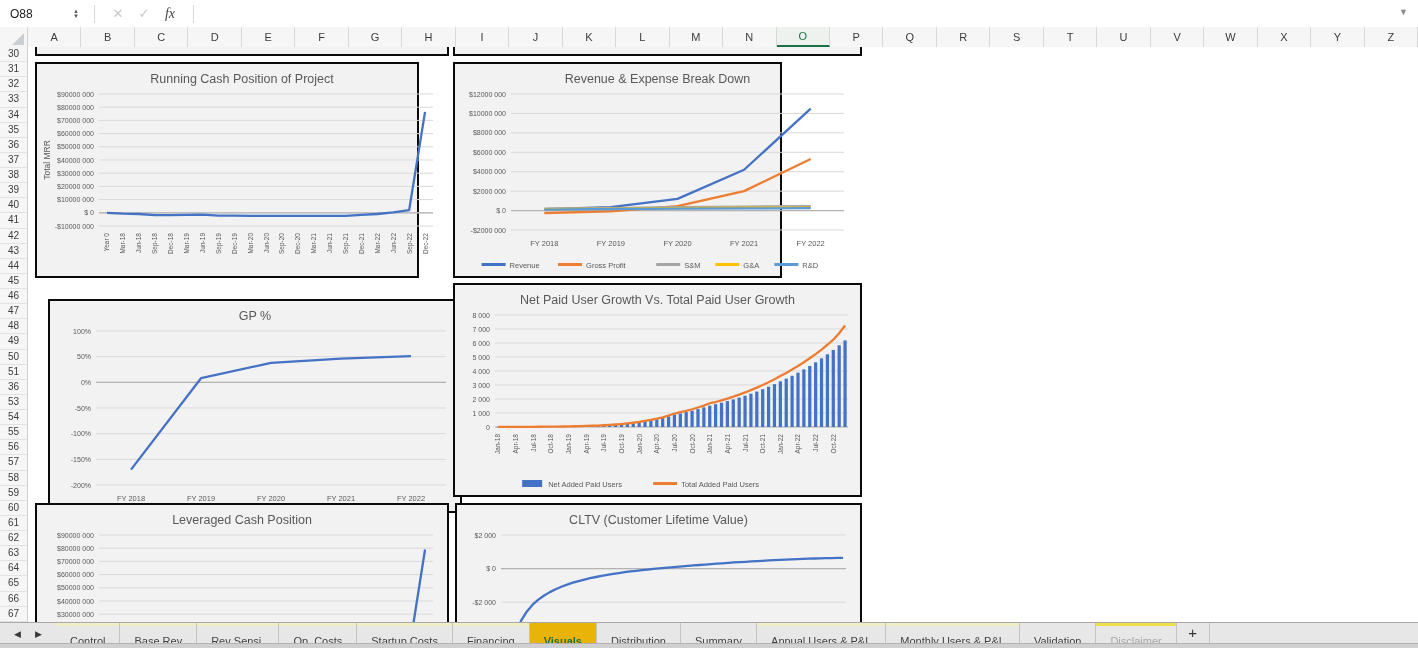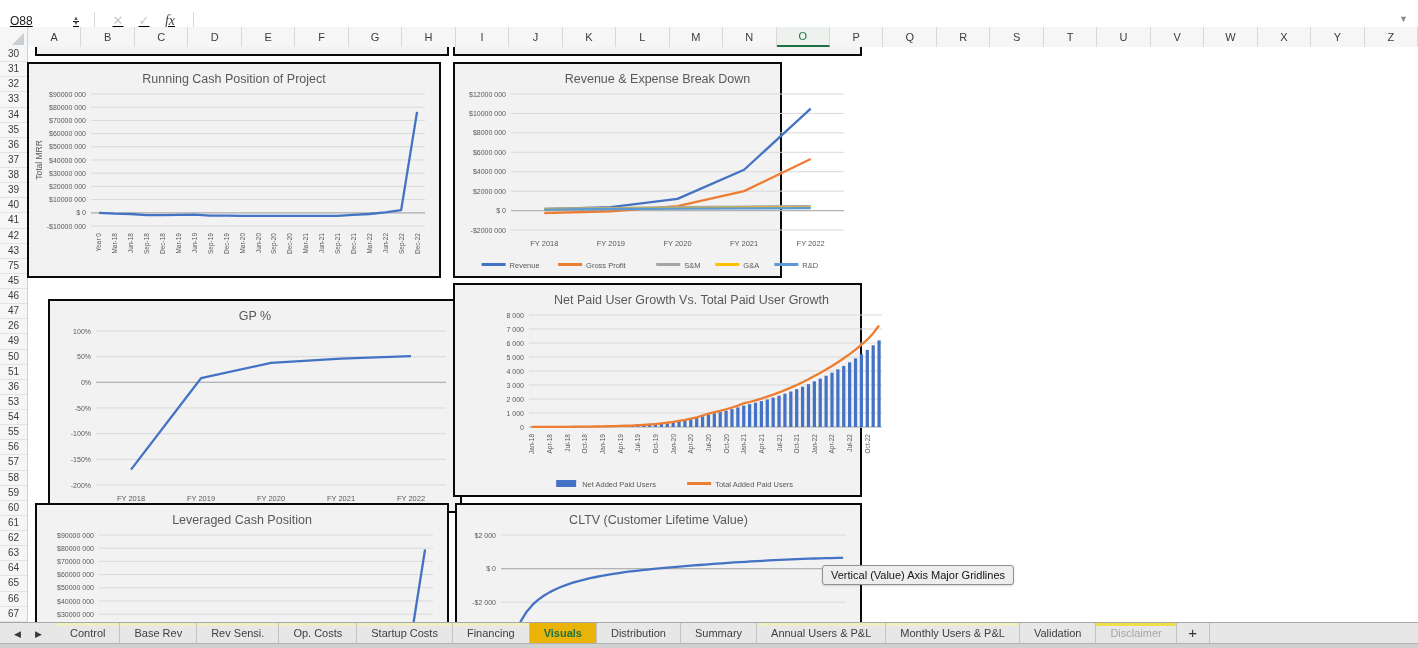--- a/index.html
+++ b/index.html
@@ -1,19 +1,19 @@
 <!DOCTYPE html>
 <html><head>
 <meta charset="utf-8">
 <style>
   html,body{margin:0;padding:0;background:#fff;font-family:"Liberation Sans","DejaVu Sans",sans-serif;}
   #app{position:relative;width:1418px;height:648px;overflow:hidden;background:#fff;}
 
   
-  #formulabar{position:absolute;top:7px;left:0;width:1418px;height:27px;background:#fff;border-bottom:2px solid #d946ef;display:flex;align-items:center;text-decoration:underline;}
+  #formulabar{position:absolute;top:0;left:0;width:1418px;height:27px;background:#fff;border-bottom:2px solid #d946ef;display:flex;align-items:center;}
   #namebox{width:58px;padding-left:10px;font-size:12px;color:#1a1a1a;}
   #spinner{display:flex;flex-direction:column;justify-content:center;width:16px;cursor:default;}
   #spinner span{font-size:6px;line-height:5px;color:#555;text-align:center;}
   .fdiv{width:1px;height:18px;background:#d9d9d9;margin:0 10px;}
   .fbtn{font-size:13px;color:#c6c6c6;width:26px;text-align:center;}
   #fx{font-family:"Liberation Serif","DejaVu Serif",serif;font-style:italic;font-size:14px;color:#454545;width:26px;text-align:center;}
   #fb-dropdown{position:absolute;right:10px;top:7px;font-size:9px;color:#8a8a8a;}
 
   
   #colheaders{position:absolute;top:27px;left:0;width:1418px;height:20px;background:#f6f6f6;border-bottom:1px solid #c9c9c9;display:flex;}
@@ -29,21 +29,21 @@
 
   .remnant{position:absolute;top:0;height:9px;background:#f2f2f2;border:2px solid #0a0a0a;border-top:none;box-sizing:border-box;}
   .chart{position:absolute;background:#f2f2f2;border:2px solid #0a0a0a;box-sizing:border-box;}
   .chart svg{display:block;}
 
   #tooltip{position:absolute;left:822px;top:518px;height:16px;padding:1px 8px;background:#ededed;border:1px solid #8f8f8f;border-radius:3px;font-size:11px;color:#141414;line-height:16px;white-space:nowrap;z-index:9;box-shadow:0 1px 2px rgba(0,0,0,.15);}
 
   
   #tabbar{position:absolute;top:622px;left:0;width:1418px;height:21px;background:#e7e7e7;border-top:1px solid #a8a8a8;display:flex;align-items:stretch;font-size:11px;color:#3f3f3f;}
   #tabnav{display:flex;align-items:center;width:56px;justify-content:space-evenly;color:#3a3a3a;font-size:9px;}
-  .tab{position:relative;padding:0 14px;line-height:21px;border-right:1px solid #c3c3c3;white-space:nowrap;cursor:default;}
+  .tab{position:relative;padding:8px 14px;line-height:21px;border-right:1px solid #c3c3c3;white-space:nowrap;cursor:default;}
   .tab .tabstripe{position:absolute;top:0;left:0;right:0;height:3px;}
   .tab.active{background:#eab308;color:#1e7145;font-weight:700;}
   .tab.muted{color:#a5a5a5;}
   #addtab{width:32px;text-align:center;line-height:20px;font-size:15px;color:#333;border-right:1px solid #c3c3c3;}
   #statusband{position:absolute;top:643px;left:0;width:1418px;height:5px;background:#d0d0d0;border-top:1px solid #b2b2b2;}
 </style>
 </head>
 <body>
 <div id="app">
 
@@ -103,25 +103,25 @@
         <div class="rowh">34</div>
         <div class="rowh">35</div>
         <div class="rowh">36</div>
         <div class="rowh">37</div>
         <div class="rowh">38</div>
         <div class="rowh">39</div>
         <div class="rowh">40</div>
         <div class="rowh">41</div>
         <div class="rowh">42</div>
         <div class="rowh">43</div>
-        <div class="rowh">75</div>
+        <div class="rowh">44</div>
         <div class="rowh">45</div>
         <div class="rowh">46</div>
         <div class="rowh">47</div>
-        <div class="rowh">26</div>
+        <div class="rowh">48</div>
         <div class="rowh">49</div>
         <div class="rowh">50</div>
         <div class="rowh">51</div>
         <div class="rowh">36</div>
         <div class="rowh">53</div>
         <div class="rowh">54</div>
         <div class="rowh">55</div>
         <div class="rowh">56</div>
         <div class="rowh">57</div>
         <div class="rowh">58</div>
@@ -131,21 +131,21 @@
         <div class="rowh">62</div>
         <div class="rowh">63</div>
         <div class="rowh">64</div>
         <div class="rowh">65</div>
         <div class="rowh">66</div>
         <div class="rowh">67</div>
       </div>
     <div class="remnant" style="left:35px;width:414px;"></div>
     <div class="remnant" style="left:453px;width:409px;"></div>
 
-    <div class="chart" style="left: 27px; top: 15px; width: 414px; height: 216px;">
+    <div class="chart" style="left: 35px; top: 15px; width: 384px; height: 216px;">
         <svg width="410" height="212">
           <line x1="62" y1="30" x2="396" y2="30" stroke="#d9d9d9" stroke-width="1"></line>
           <text x="57" y="32.5" text-anchor="end" font-size="7" fill="#595959">$90000 000</text>
           <line x1="62" y1="43.2" x2="396" y2="43.2" stroke="#d9d9d9" stroke-width="1"></line>
           <text x="57" y="45.7" text-anchor="end" font-size="7" fill="#595959">$80000 000</text>
           <line x1="62" y1="56.400000000000006" x2="396" y2="56.400000000000006" stroke="#d9d9d9" stroke-width="1"></line>
           <text x="57" y="58.900000000000006" text-anchor="end" font-size="7" fill="#595959">$70000 000</text>
           <line x1="62" y1="69.6" x2="396" y2="69.6" stroke="#d9d9d9" stroke-width="1"></line>
           <text x="57" y="72.1" text-anchor="end" font-size="7" fill="#595959">$60000 000</text>
           <line x1="62" y1="82.80000000000001" x2="396" y2="82.80000000000001" stroke="#d9d9d9" stroke-width="1"></line>
@@ -250,21 +250,21 @@
           <line x1="46" y1="81.33333333333333" x2="396" y2="81.33333333333333" stroke="#b3b3b3" stroke-width="1.2"></line>
           <text x="205" y="19" text-anchor="middle" font-size="12.5" fill="#595959">GP %</text>
           <text x="81" y="200" text-anchor="middle" font-size="7.5" fill="#595959">FY 2018</text>
           <text x="151" y="200" text-anchor="middle" font-size="7.5" fill="#595959">FY 2019</text>
           <text x="221" y="200" text-anchor="middle" font-size="7.5" fill="#595959">FY 2020</text>
           <text x="291" y="200" text-anchor="middle" font-size="7.5" fill="#595959">FY 2021</text>
           <text x="361" y="200" text-anchor="middle" font-size="7.5" fill="#595959">FY 2022</text>
           <polyline points="81,168.6 151,77.22666666666666 221,61.82666666666667 291,57.72 361,55.153333333333336" fill="none" stroke="#4472C4" stroke-width="2.3" stroke-linejoin="round"></polyline>
         </svg>
       </div>
-    <div class="chart" style="left: 453px; top: 236px; width: 409px; height: 214px; padding-left: 34px;">
+    <div class="chart" style="left: 453px; top: 236px; width: 409px; height: 214px;">
         <svg width="405" height="210">
           <line x1="40" y1="30" x2="393" y2="30" stroke="#d9d9d9" stroke-width="1"></line>
           <text x="35" y="32.5" text-anchor="end" font-size="7" fill="#595959">8 000</text>
           <line x1="40" y1="44" x2="393" y2="44" stroke="#d9d9d9" stroke-width="1"></line>
           <text x="35" y="46.5" text-anchor="end" font-size="7" fill="#595959">7 000</text>
           <line x1="40" y1="58" x2="393" y2="58" stroke="#d9d9d9" stroke-width="1"></line>
           <text x="35" y="60.5" text-anchor="end" font-size="7" fill="#595959">6 000</text>
           <line x1="40" y1="72" x2="393" y2="72" stroke="#d9d9d9" stroke-width="1"></line>
           <text x="35" y="74.5" text-anchor="end" font-size="7" fill="#595959">5 000</text>
           <line x1="40" y1="86" x2="393" y2="86" stroke="#d9d9d9" stroke-width="1"></line>
@@ -429,21 +429,20 @@
           <line x1="44" y1="164.4" x2="389" y2="164.4" stroke="#d9d9d9" stroke-width="1"></line>
           <text x="39" y="166.9" text-anchor="end" font-size="7" fill="#595959">-$6 000</text>
           <line x1="44" y1="198" x2="389" y2="198" stroke="#d9d9d9" stroke-width="1"></line>
           <text x="39" y="200.5" text-anchor="end" font-size="7" fill="#595959">-$8 000</text>
           <line x1="44" y1="63.6" x2="389" y2="63.6" stroke="#b3b3b3" stroke-width="1.2"></line>
           <text x="201.5" y="19" text-anchor="middle" font-size="12.5" fill="#595959">CLTV (Customer Lifetime Value)</text>
           <polyline points="46.875,191.28 52.625,150.95999999999998 58.375,129.12 64.125,115.68 69.875,106.44 75.625,99.72 81.375,94.68 87.125,90.47999999999999 92.875,87.12 98.625,84.26400000000001 104.375,81.744 110.125,79.56 115.875,77.71199999999999 121.625,76.03200000000001 127.375,74.52000000000001 133.125,73.176 138.875,72 144.625,70.824 150.375,69.816 156.125,68.892 161.875,68.05199999999999 167.625,67.212 173.375,66.456 179.125,65.78399999999999 184.875,65.112 190.625,64.524 196.375,63.936 202.125,63.432 207.875,62.928000000000004 213.625,62.424 219.375,61.92 225.125,61.416 230.875,60.912 236.625,60.408 242.375,59.988 248.125,59.568 253.875,59.147999999999996 259.625,58.728 265.375,58.30800000000001 271.125,57.888000000000005 276.875,57.468 282.625,57.132000000000005 288.375,56.796 294.125,56.46 299.875,56.123999999999995 305.625,55.788 311.375,55.452 317.125,55.116 322.875,54.864 328.625,54.611999999999995 334.375,54.36 340.125,54.108 345.875,53.855999999999995 351.625,53.688 357.375,53.52 363.125,53.352000000000004 368.875,53.2176 374.625,53.0832 380.375,52.9488 386.125,52.848" fill="none" stroke="#4472C4" stroke-width="2.3" stroke-linejoin="round"></polyline>
         </svg>
       </div>
 
-    <div id="tooltip">Vertical (Value) Axis Major Gridlines</div>
   </div>
 
   <div id="tabbar">
     <div id="tabnav">
       <span>◀</span>
       <span>▶</span>
     </div>
     <div id="tabs" style="display:flex;">
         <div class="tab"><div class="tabstripe" style="background: rgb(240, 238, 195);"></div><span>Control</span></div>
         <div class="tab"><div class="tabstripe" style="background: rgb(240, 238, 195);"></div><span>Base Rev</span></div>

